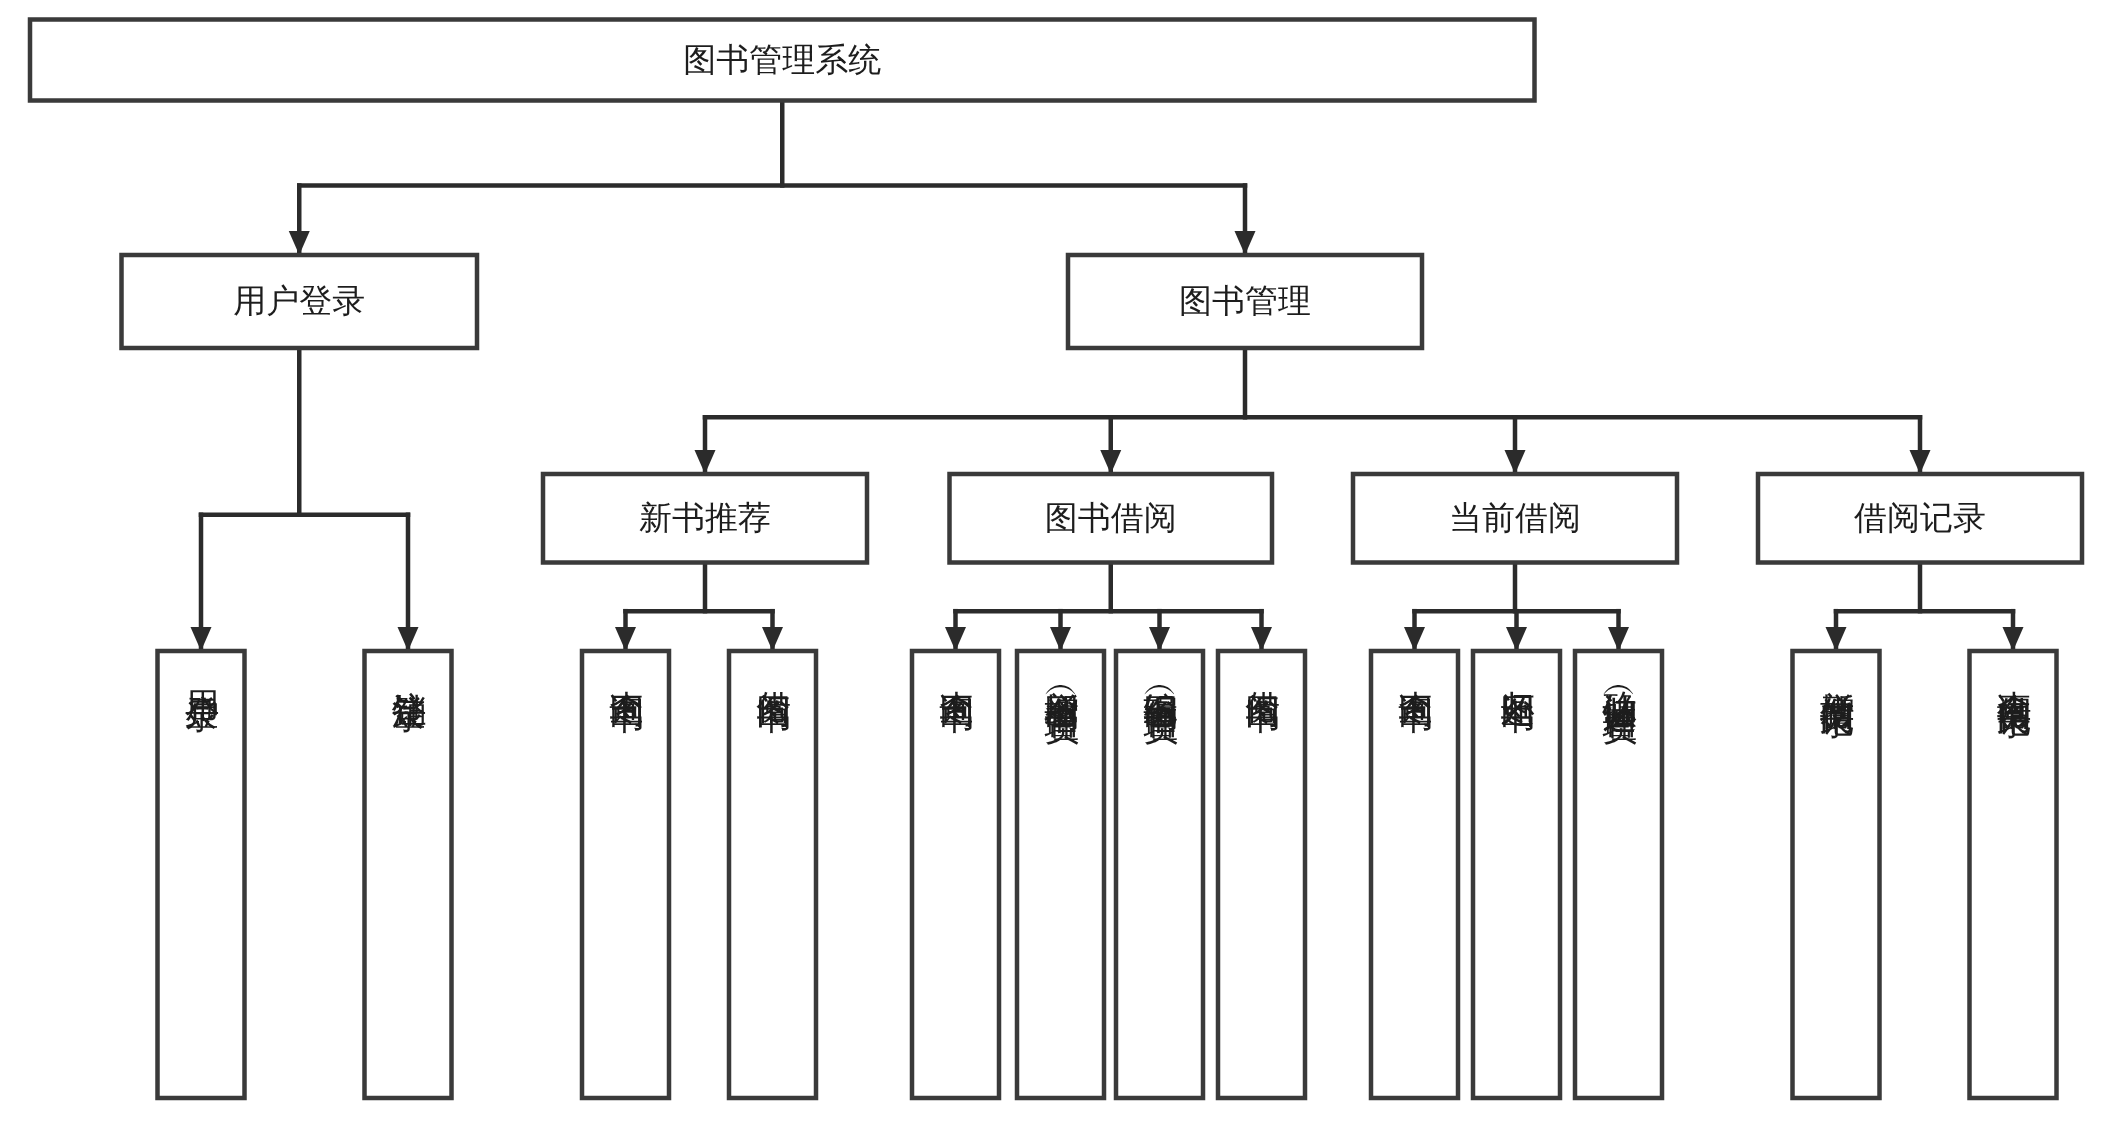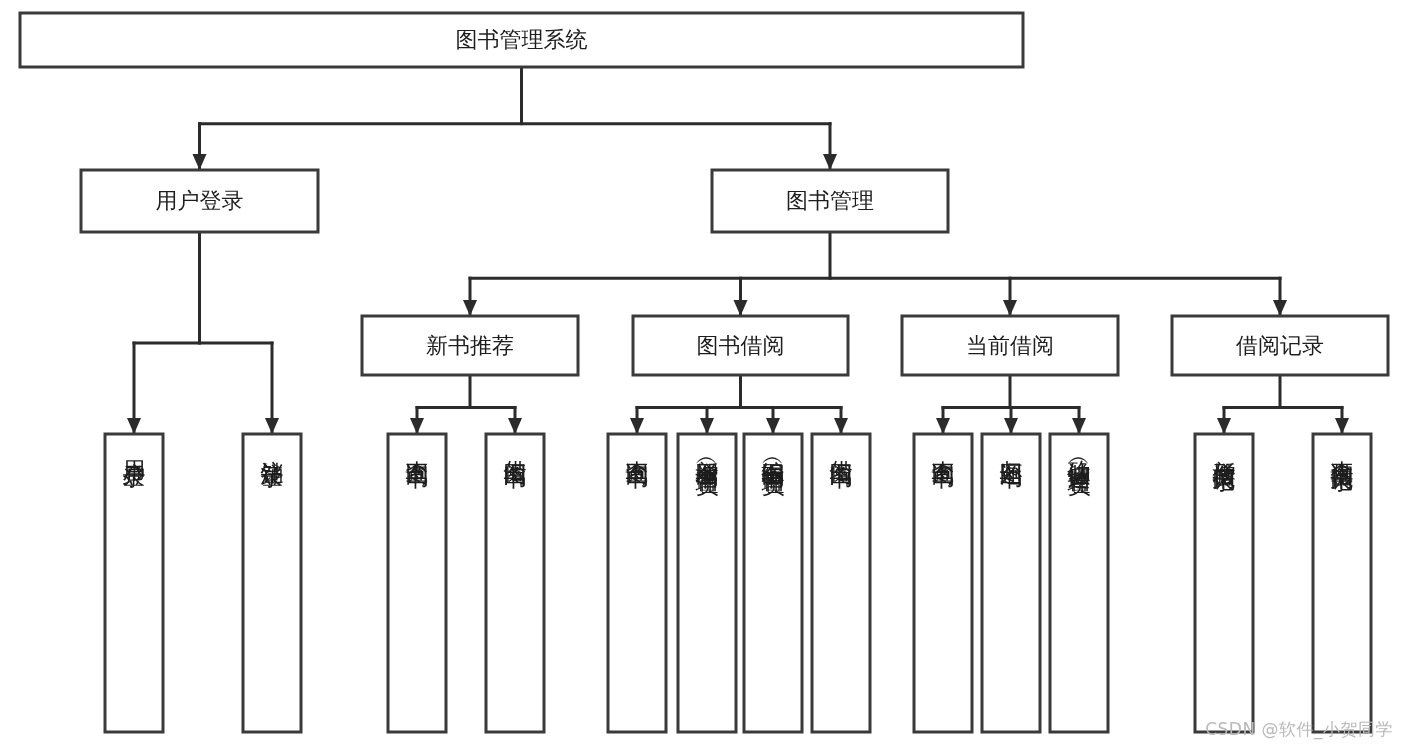--- a/index.html
+++ b/index.html
@@ -253,14 +253,13 @@
       <div class="vlabel-wrap" style="left: 1050px; top: 442px; width: 58px; height: 286px;">
         <div class="vlabel">确认归还（管理员）</div>
       </div>
       <div class="vlabel-wrap" style="left: 1195px; top: 442px; width: 58px; height: 286px;">
         <div class="vlabel">新增借阅记录</div>
       </div>
       <div class="vlabel-wrap" style="left: 1313px; top: 442px; width: 58px; height: 286px;">
         <div class="vlabel">查询借阅记录</div>
       </div>
     </div>
-  <div class="watermark">CSDN @软件_小贺同学</div>
 </div>
 
 </body></html>

